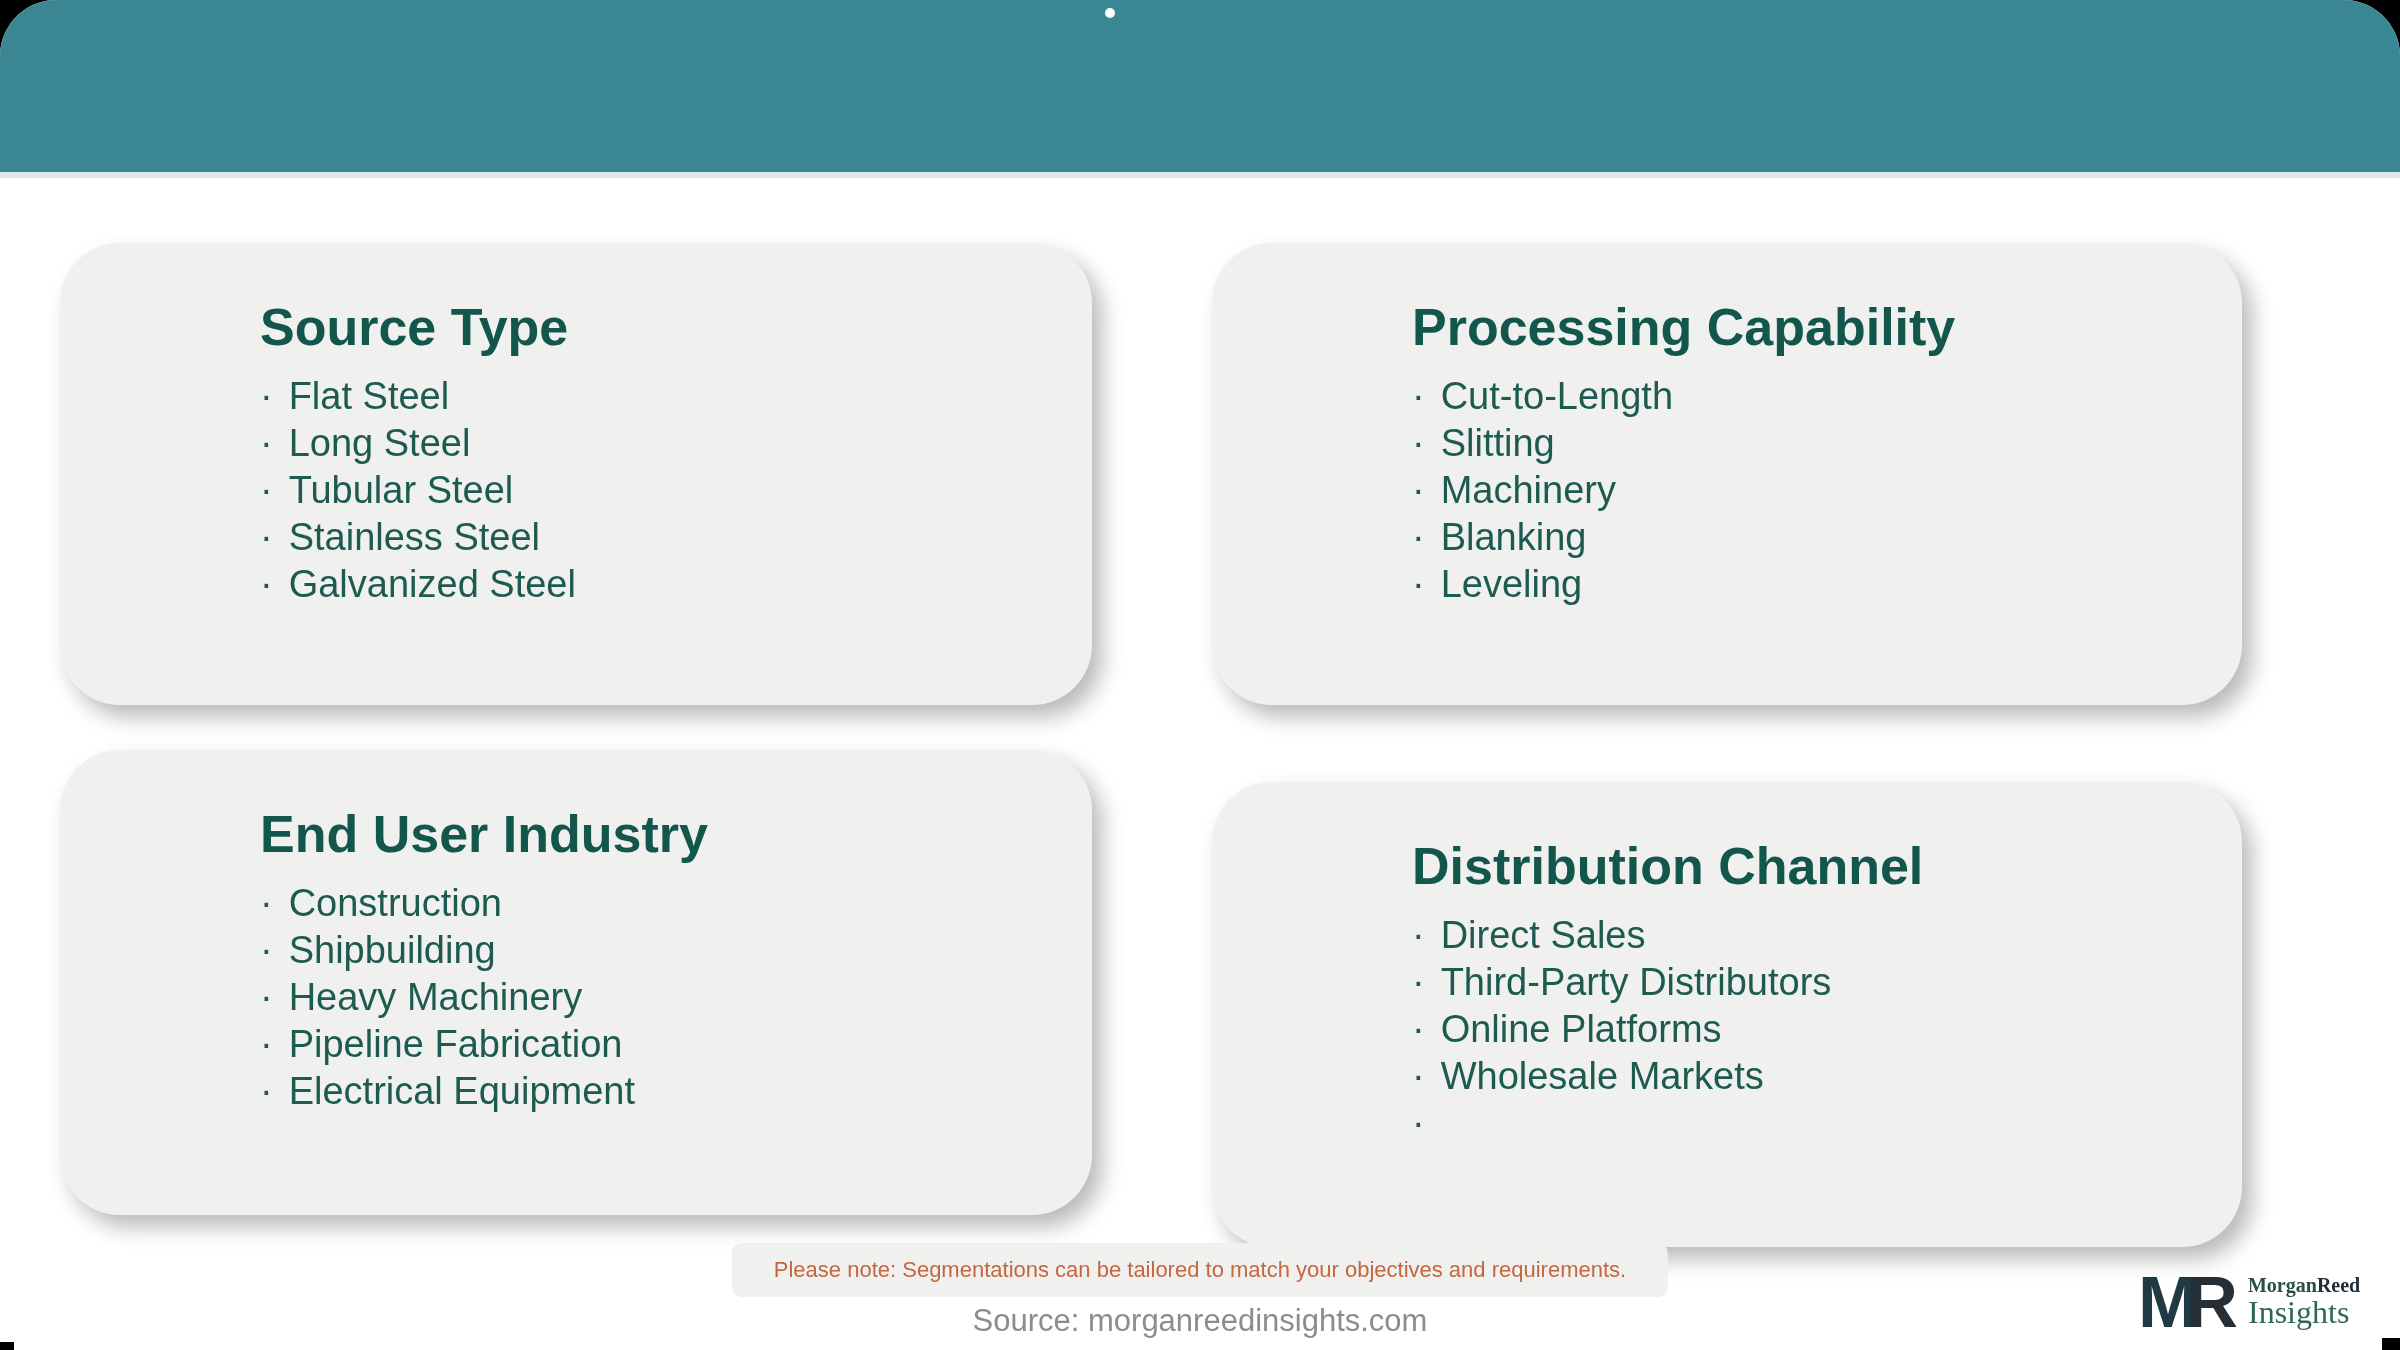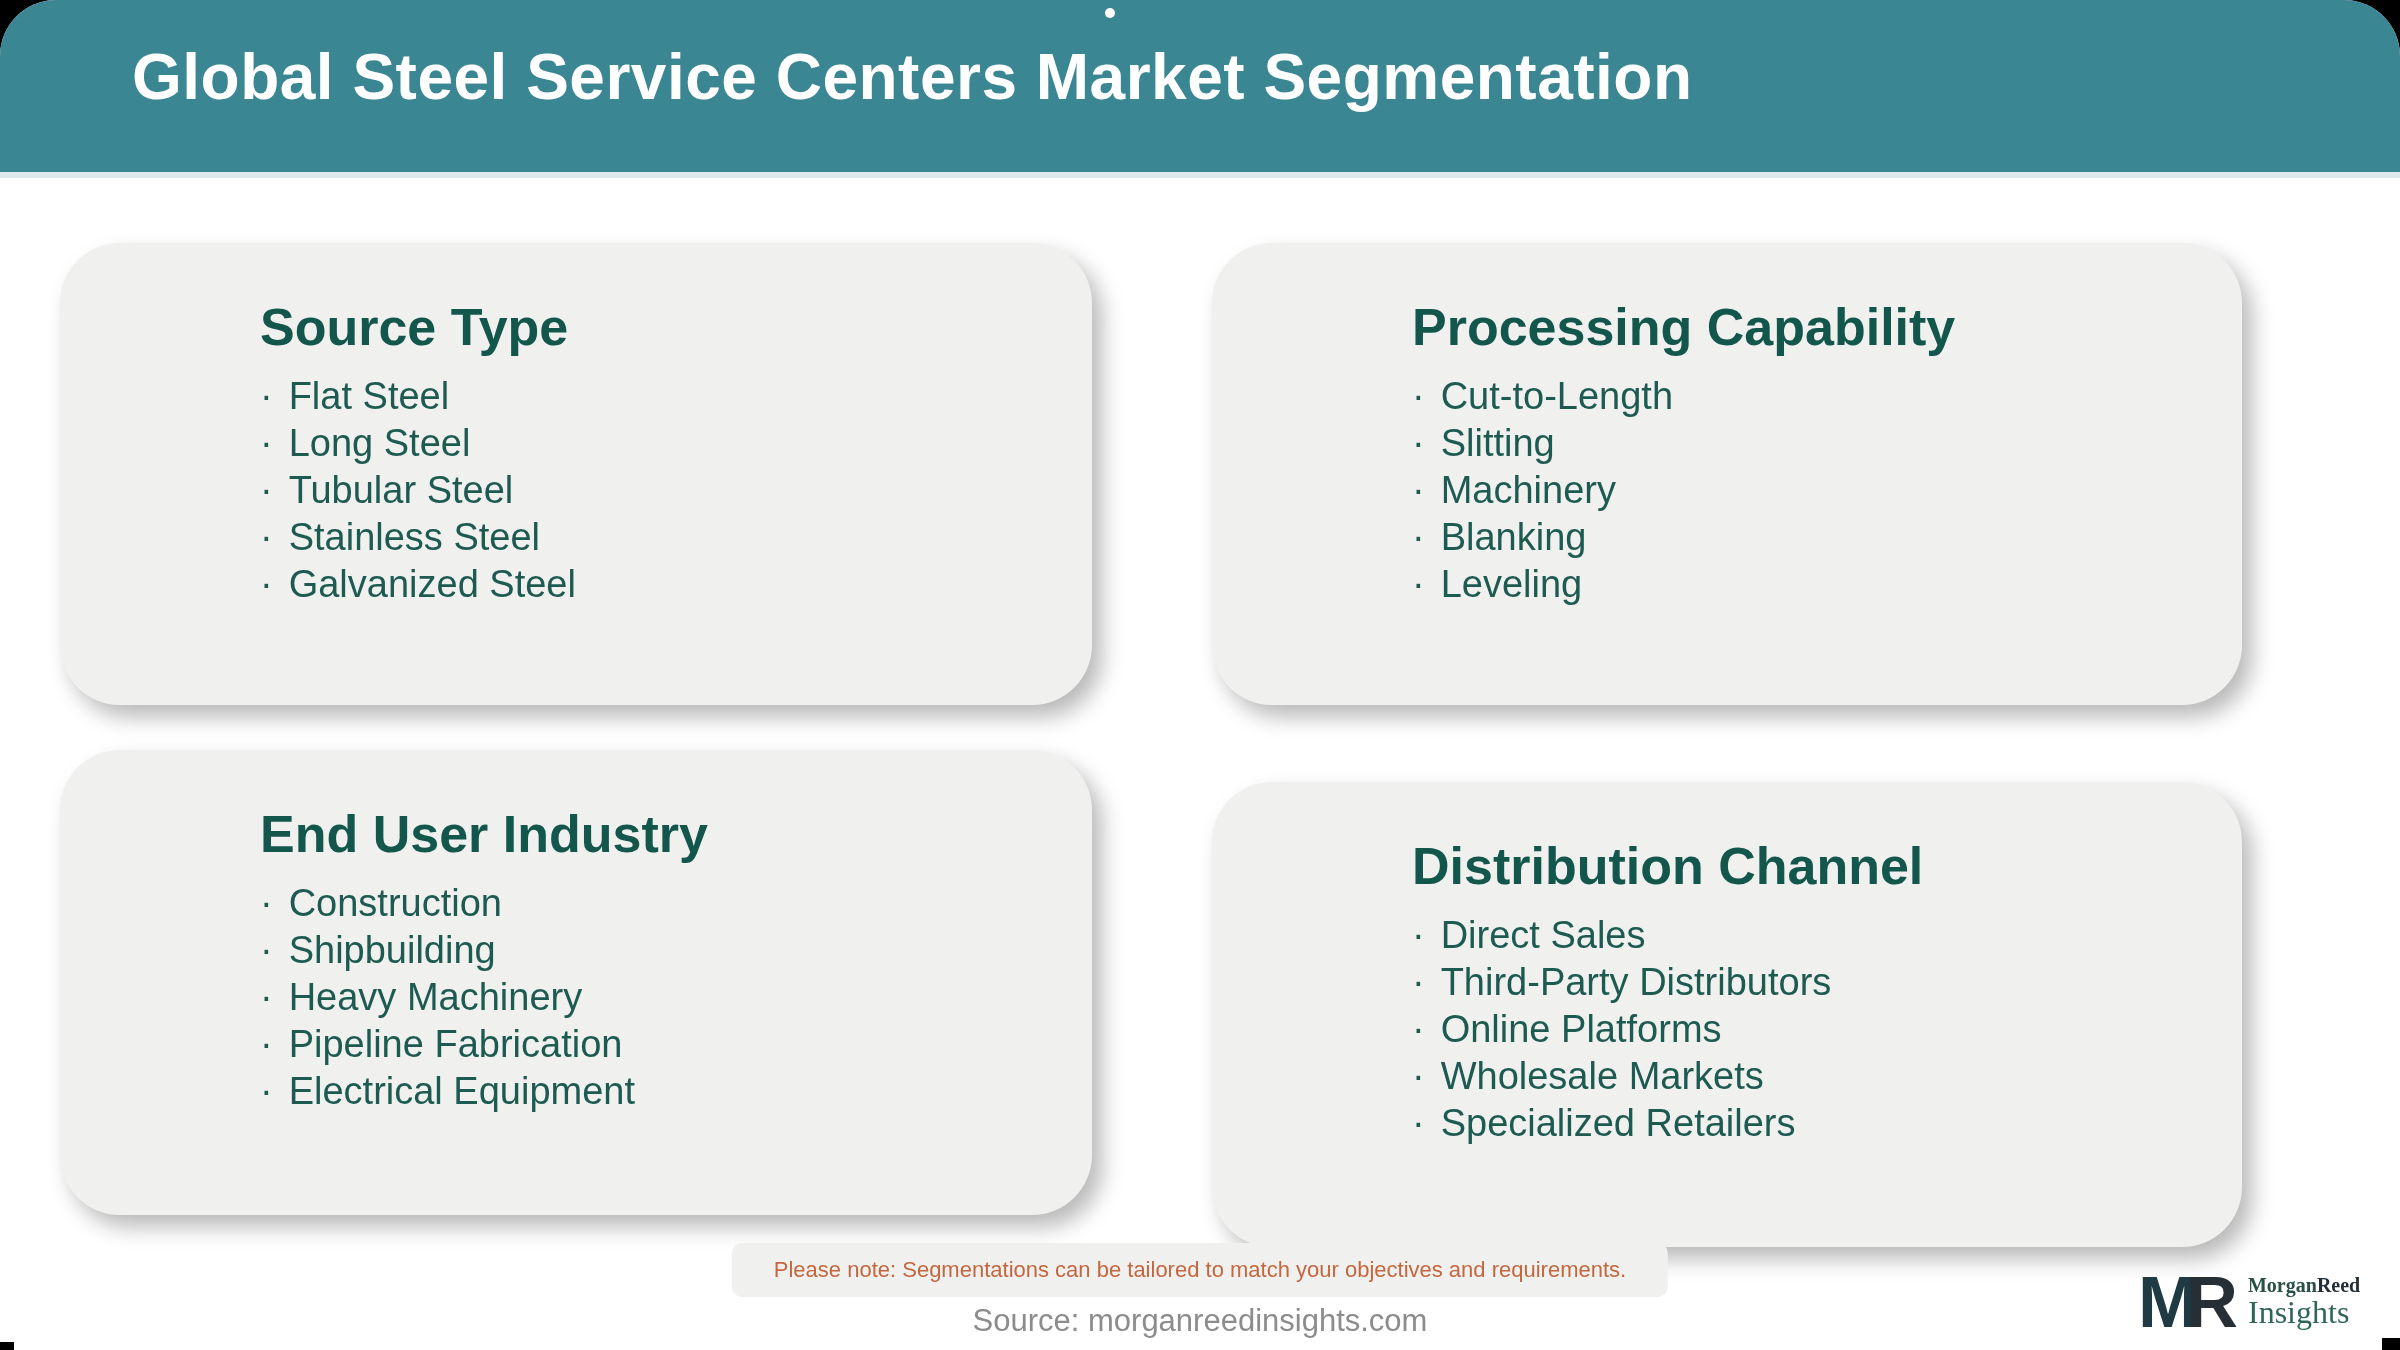--- a/index.html
+++ b/index.html
@@ -138,21 +138,20 @@
   .corner-artifact.bl { left: 0; top: 1342px; width: 14px; height: 8px; }
   .corner-artifact.br { left: 2382px; top: 1338px; width: 18px; height: 12px; }
 </style>
 </head>
 <body>
 
 <div class="stage">
   <div class="slide">
 
     <div class="header">
-      <h1 class="page-title">Global Steel Service Centers Market Segmentation</h1>
       <div class="header-dot"></div>
     </div>
     <div class="header-strip"></div>
 
     <div class="card card-product-type">
       <h2 class="card-title">Source Type</h2>
       <div class="card-list">
           <div class="item">
             <span class="bullet">·</span>
             <span>Flat Steel</span>
@@ -242,21 +241,20 @@
           <div class="item">
             <span class="bullet">·</span>
             <span>Online Platforms</span>
           </div>
           <div class="item">
             <span class="bullet">·</span>
             <span>Wholesale Markets</span>
           </div>
           <div class="item">
             <span class="bullet">·</span>
-            <span>Specialized Retailers</span>
           </div>
         </div>
     </div>
 
     <div class="note-bar">
       <span>Please note: Segmentations can be tailored to match your objectives and requirements.</span>
     </div>
 
     <div class="source-line">Source: morganreedinsights.com</div>
 

